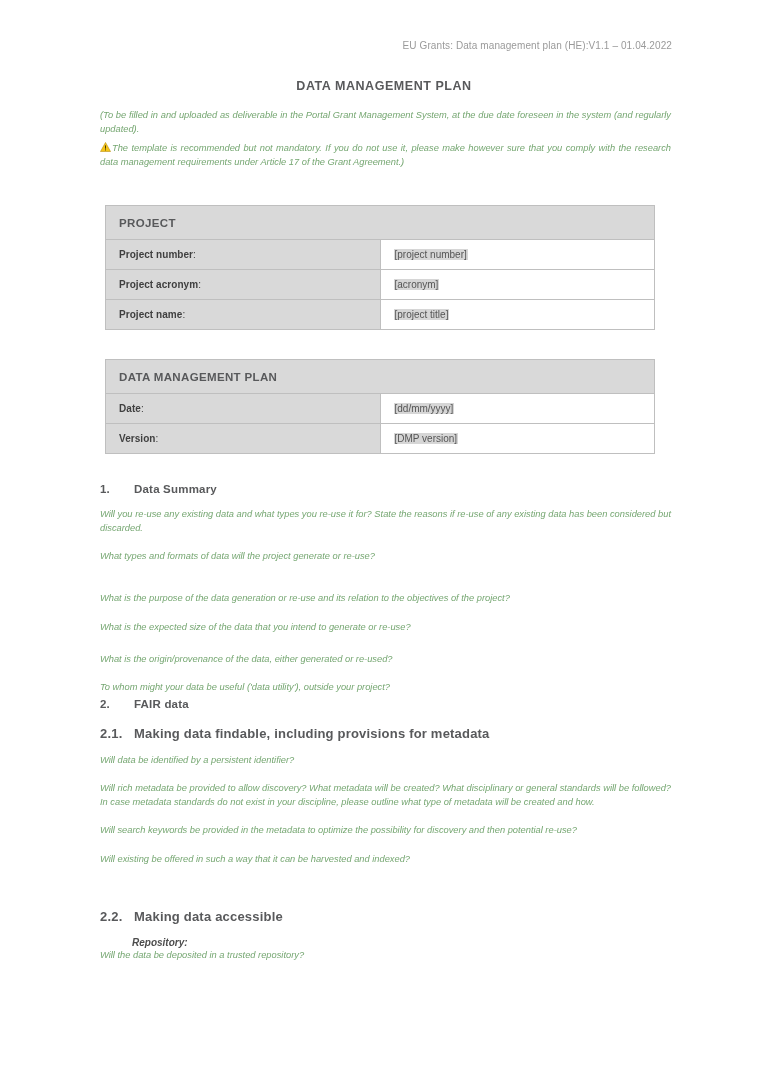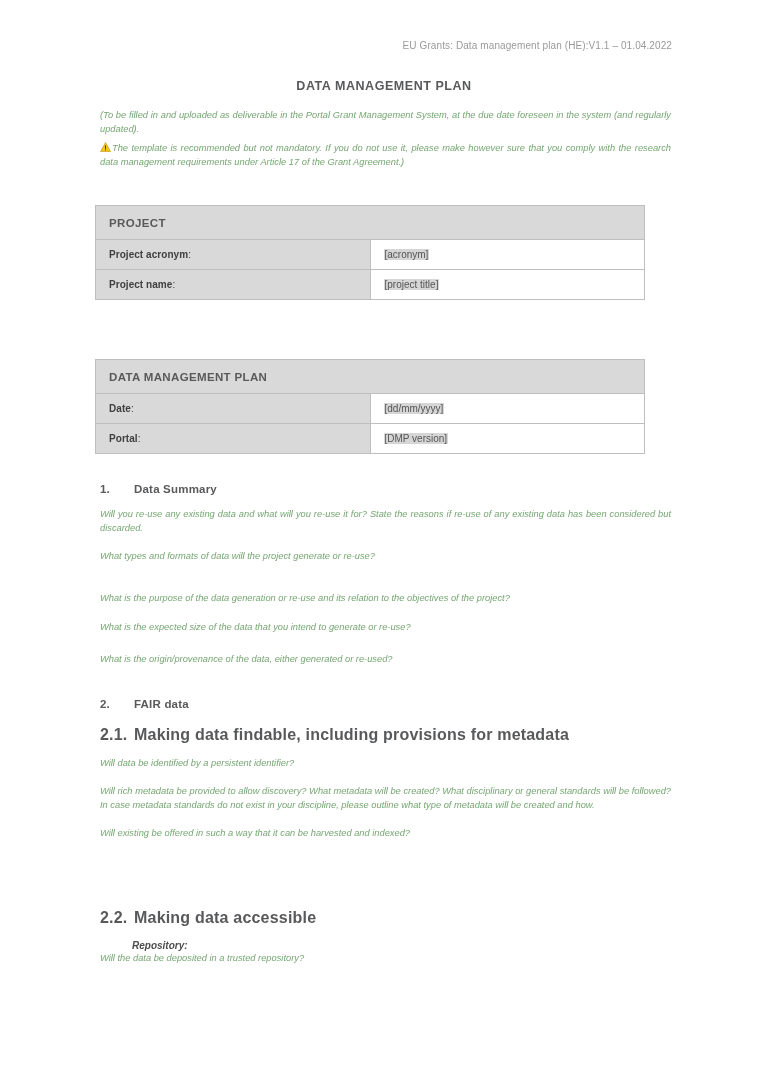--- a/index.html
+++ b/index.html
@@ -76,21 +76,21 @@
     vertical-align: -1px;
     margin-right: 1px;
   }
 
   
   .tbl {
     position: absolute;
     border-collapse: collapse;
     table-layout: fixed;
     width: 550px;
-    left: 95px;
+    left: 105px;
     font-size: 10px;
   }
   #project-table { top: 205px; }
   #dmp-table { top: 359px; }
 
   .tbl td {
     border: 1px solid #bfbfbf;
     padding: 0 0 0 13px;
     height: 30px;
     vertical-align: middle;
@@ -134,21 +134,21 @@
     color: #58595b;
     display: flex;
     align-items: baseline;
   }
   .heading .num {
     display: inline-block;
     width: 34px;
     flex: 0 0 34px;
   }
   .h1 { font-size: 11.5px; letter-spacing: .2px; }
-  .h2 { font-size: 16px;   letter-spacing: .2px; }
+  .h2 { font-size: 13px;   letter-spacing: .2px; }
 
   .sub-head {
     font-size: 10px;
     font-style: italic;
     font-weight: bold;
     color: #4d4d4d;
     margin-left: 32px;
   }
 </style>
 </head>
@@ -172,72 +172,78 @@
       </span><span>The template is recommended but not mandatory. If you do not use it, please make however sure that you comply with the research data management requirements under Article 17 of the Grant Agreement.)</span>
     </p>
   </div>
 
   <table class="tbl" id="project-table">
     <tbody>
       <tr>
         <td class="hdr-cell" colspan="2">PROJECT</td>
       </tr>
       <tr>
+        <td class="label-cell"><span>Project number</span><span class="colon">:</span></td>
+        <td class="value-cell"><span class="field">[project number]</span></td>
+      </tr>
+      <tr>
         <td class="label-cell"><span>Project acronym</span><span class="colon">:</span></td>
         <td class="value-cell"><span class="field">[acronym]</span></td>
       </tr>
       <tr>
         <td class="label-cell"><span>Project name</span><span class="colon">:</span></td>
         <td class="value-cell"><span class="field">[project title]</span></td>
       </tr>
     </tbody>
   </table>
 
   <table class="tbl" id="dmp-table">
     <tbody>
       <tr>
         <td class="hdr-cell" colspan="2">DATA MANAGEMENT PLAN</td>
       </tr>
       <tr>
         <td class="label-cell"><span>Date</span><span class="colon">:</span></td>
         <td class="value-cell"><span class="field">[dd/mm/yyyy]</span></td>
       </tr>
       <tr>
-        <td class="label-cell"><span>Portal</span><span class="colon">:</span></td>
+        <td class="label-cell"><span>Version</span><span class="colon">:</span></td>
         <td class="value-cell"><span class="field">[DMP version]</span></td>
       </tr>
     </tbody>
   </table>
 
   <div class="section" style="top:483px;">
     <div class="heading h1">
       <span class="num">1.</span>
       <span>Data Summary</span>
     </div>
-    <p class="green-note" style="margin-top:12px;">Will you re-use any existing data and what will you re-use it for? State the reasons if re-use of any existing data has been considered but discarded.</p>
+    <p class="green-note" style="margin-top:12px;">Will you re-use any existing data and what types you re-use it for? State the reasons if re-use of any existing data has been considered but discarded.</p>
     <p class="green-note" style="margin-top:14px;">What types and formats of data will the project generate or re-use?</p>
     <p class="green-note" style="margin-top:28px;">What is the purpose of the data generation or re-use and its relation to the objectives of the project?</p>
     <p class="green-note" style="margin-top:14px;">What is the expected size of the data that you intend to generate or re-use?</p>
     <p class="green-note" style="margin-top:18px;">What is the origin/provenance of the data, either generated or re-used?</p>
+    <p class="green-note" style="margin-top:14px;">To whom might your data be useful ('data utility'), outside your project?</p>
   </div>
 
   <div class="section" style="top:698px;">
     <div class="heading h1">
       <span class="num">2.</span>
       <span>FAIR data</span>
     </div>
   </div>
 
   <div class="section" style="top:726px;">
     <div class="heading h2">
       <span class="num">2.1.</span>
       <span>Making data findable, including provisions for metadata</span>
     </div>
     <p class="green-note" style="margin-top:12px;">Will data be identified by a persistent identifier?</p>
     <p class="green-note" style="margin-top:14px;">Will rich metadata be provided to allow discovery? What metadata will be created? What disciplinary or general standards will be followed? In case metadata standards do not exist in your discipline, please outline what type of metadata will be created and how.</p>
+    <p class="green-note" style="margin-top:14px;">Will search keywords be provided in the metadata to optimize the possibility for discovery and then potential re-use?</p>
     <p class="green-note" style="margin-top:14px;">Will existing be offered in such a way that it can be harvested and indexed?</p>
   </div>
 
   <div class="section" style="top:909px;">
     <div class="heading h2">
       <span class="num">2.2.</span>
       <span>Making data accessible</span>
     </div>
     <div class="sub-head" style="margin-top:13px;">Repository:</div>
     <p class="green-note" style="">Will the data be deposited in a trusted repository?</p>

